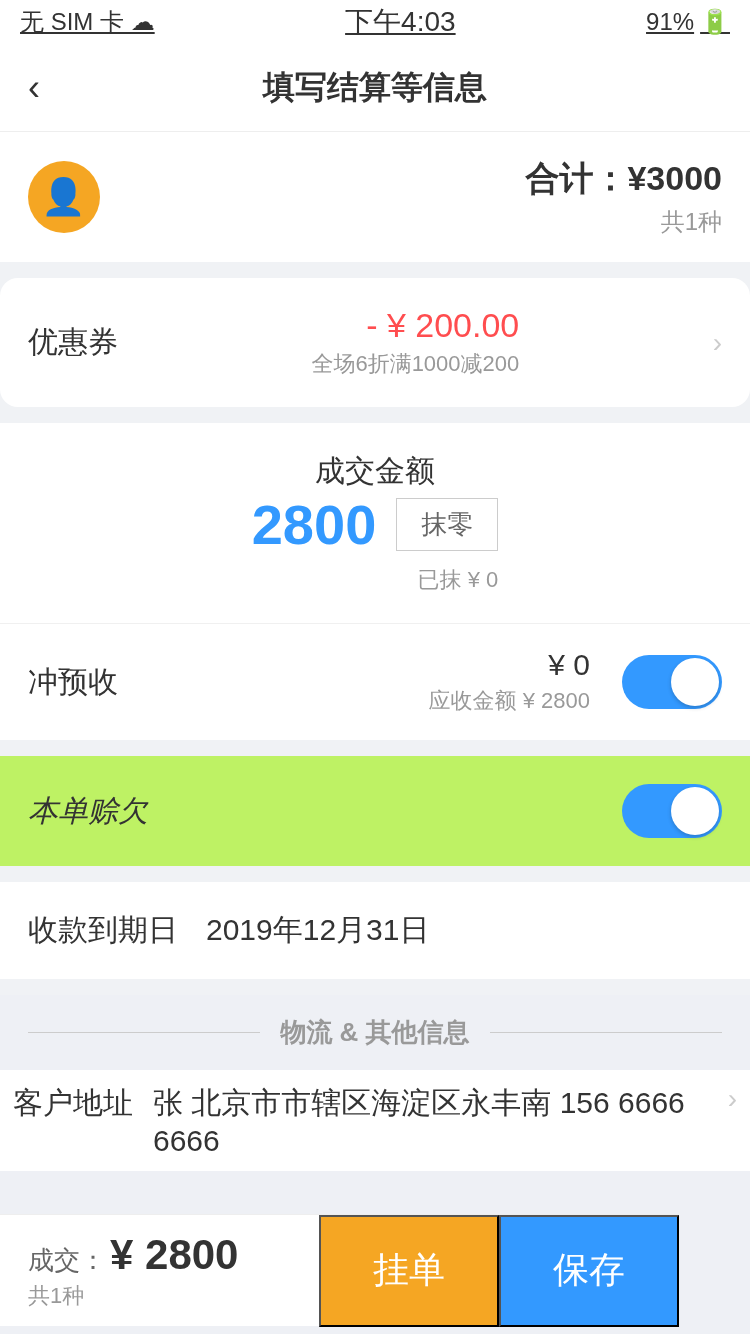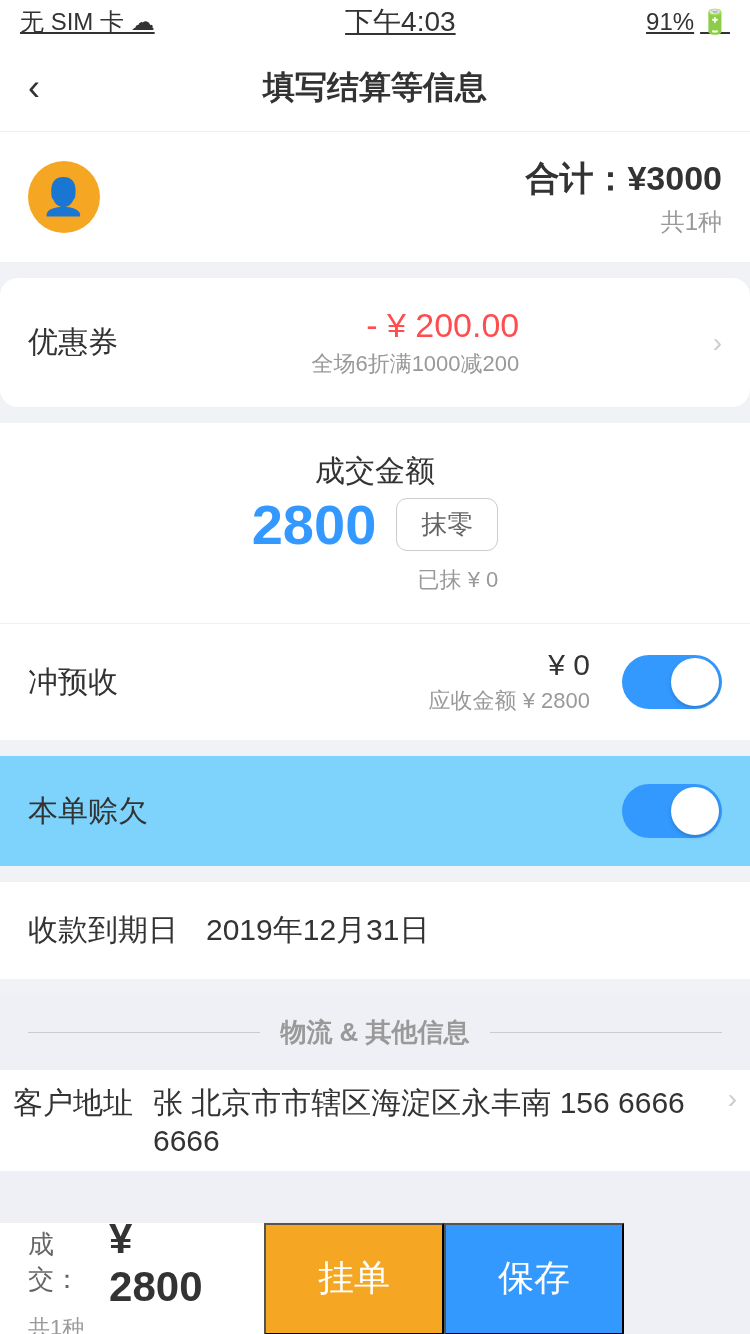--- a/index.html
+++ b/index.html
@@ -108,21 +108,21 @@
       display: flex;
       align-items: center;
       justify-content: space-between;
       padding: 28px;
       flex-direction: column;
     }
     .deal-amount-wrap { display: flex; align-items: center; gap: 20px; }
     .deal-amount-num { font-size: 56px; font-weight: 700; color: #3399ff; }
     .round-zero-btn {
       border: 1px solid #ccc;
-      border-radius: 11px;
+      border-radius: 0;
       padding: 8px 24px;
       font-size: 26px;
       color: #666;
       background: #fff;
       cursor: pointer;
     }
     .deal-sub { font-size: 22px; color: #999; text-align: right; }
     
     .toggle-row {
       display: flex;
@@ -148,26 +148,27 @@
       height: 48px;
       border-radius: 50%;
       background: #fff;
       position: absolute;
       top: 3px;
       right: 3px;
       box-shadow: 0 2px 4px rgba(0,0,0,0.2);
     }
     
     .debt-section {
-      background: #7dd3fc;
+      background: #bef264;
       margin-bottom: 16px;
       padding: 28px;
       display: flex;
       align-items: center;
       justify-content: space-between;
+      font-style: italic;
     }
     
     .due-section {
       background: #fff;
       margin-bottom: 16px;
       padding: 28px;
       display: flex;
       align-items: center;
       gap: 28px;
     }
@@ -196,22 +197,22 @@
       display: flex;
       align-items: flex-start;
       justify-content: space-between;
       margin-top: 0;
     }
     .address-label { font-size: 30px; color: #333; min-width: 120px; }
     .address-value { font-size: 30px; color: #333; flex: 1; margin: 0 20px; }
     
     .bottom-bar {
       position: fixed;
-      bottom: 0;
-      width: 624px;
+      bottom: 8px;
+      width: 679px;
       height: 112px;
       background: #fff;
       display: flex;
       align-items: center;
       border-top: 1px solid #eee;
     }
     .bottom-summary {
       flex: 1;
       padding: 0 28px;
     }

